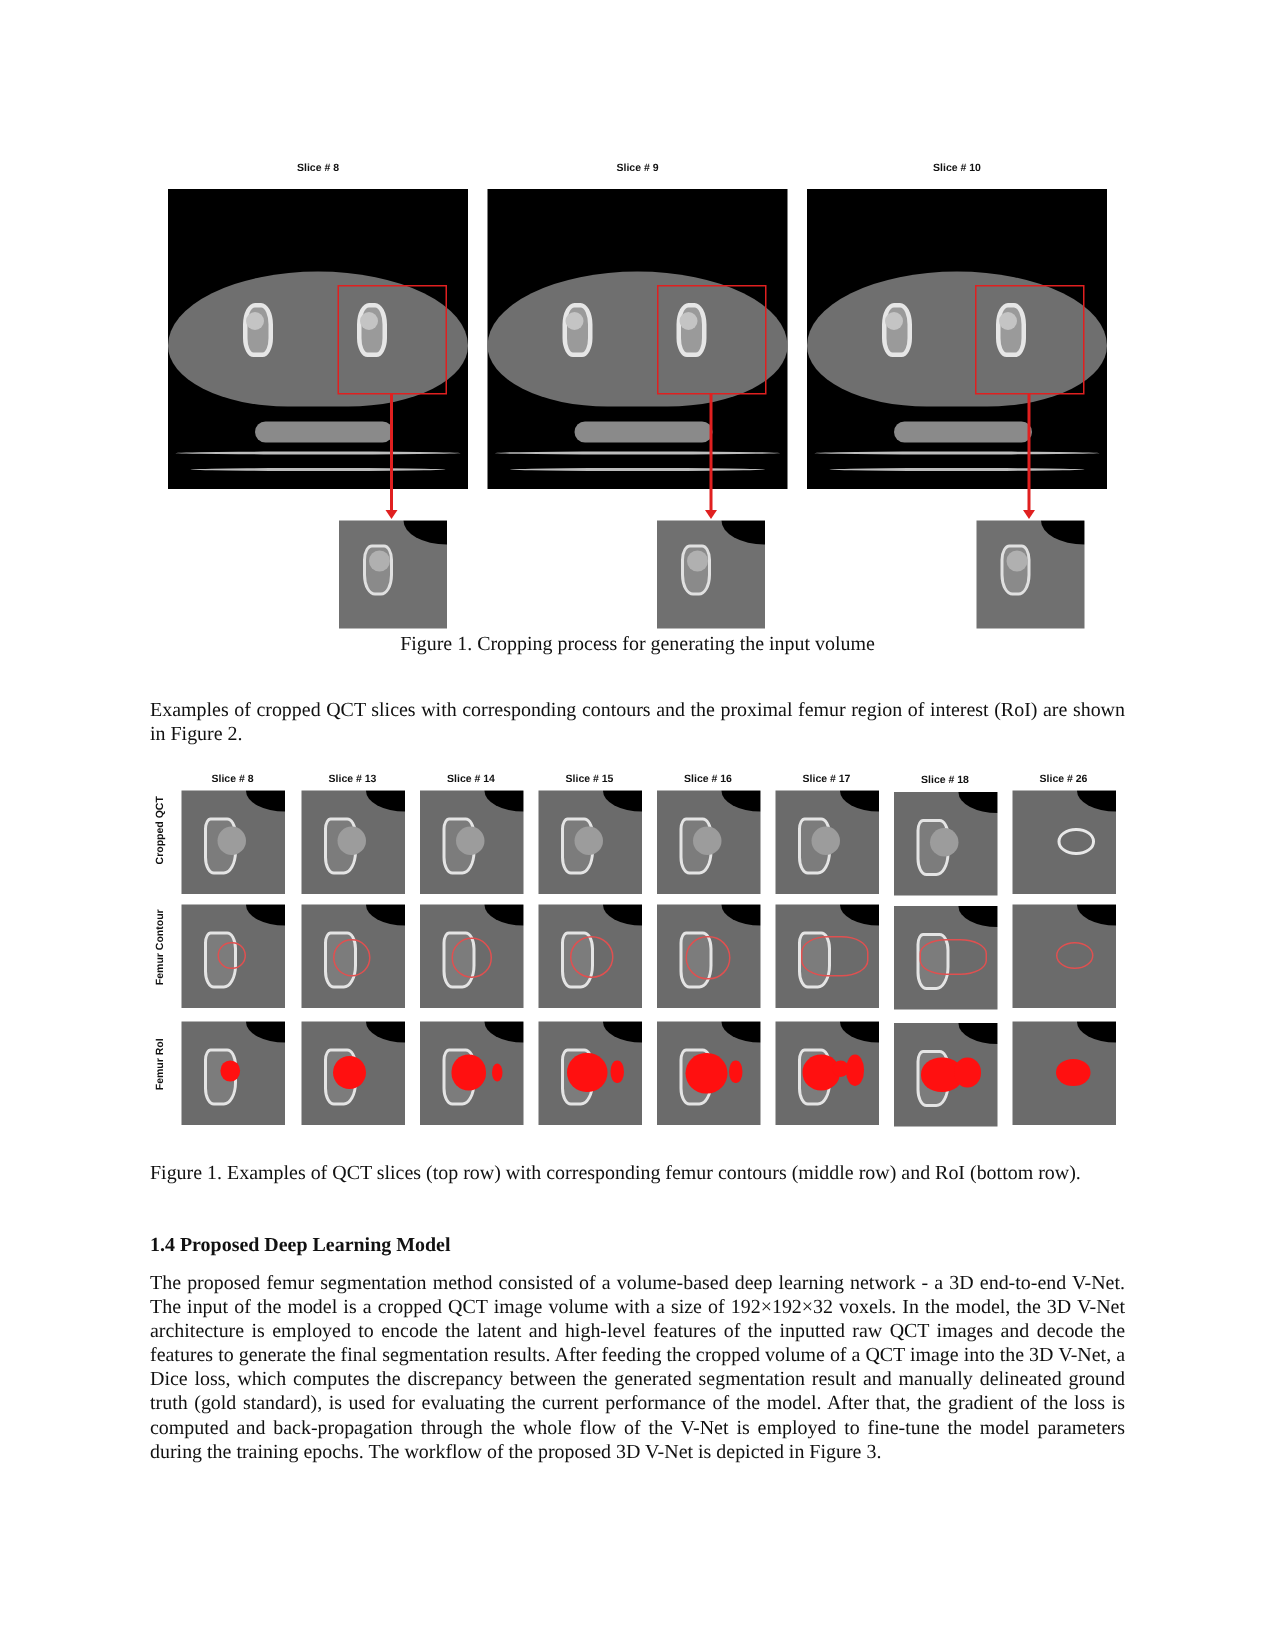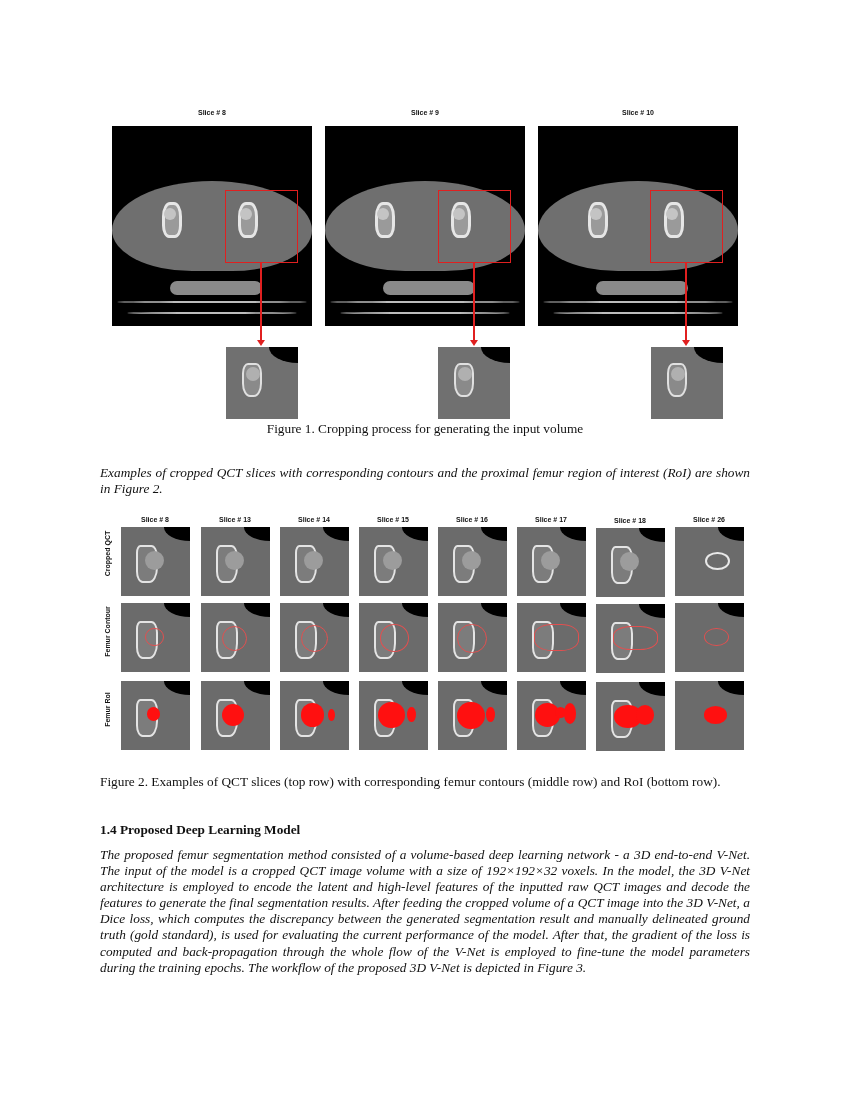--- a/index.html
+++ b/index.html
@@ -19,21 +19,21 @@
   .crop .bone { position:absolute; border:2px solid #e0e0e0; border-radius:30% 30% 40% 40%; background:#8a8a8a; }
   .crop .head { position:absolute; border-radius:50%; background:#b0b0b0; }
   .grid-cell { position:absolute; background:#6b6b6b; overflow:hidden; }
   .grid-cell .corner { position:absolute; right:0; top:0; width:38%; height:20%; background:#000; border-bottom-left-radius:100% 100%; }
   .grid-cell .bone { position:absolute; left:22%; top:26%; width:26%; height:50%; border:2px solid #e4e4e4; border-radius:20% 30% 40% 30%; background:#7c7c7c; }
   .grid-cell .head { position:absolute; left:35%; top:35%; width:28%; height:28%; border-radius:50%; background:#9c9c9c; }
   .grid-cell .contour { position:absolute; border:1.3px solid #e05050; border-radius:50%; }
   .grid-cell .roi { position:absolute; background:#ff1010; border-radius:50%; }
   .row-label { position:absolute; font-family:"Liberation Sans", sans-serif; font-weight:bold; font-size:7px; transform:rotate(-90deg); transform-origin:center; white-space:nowrap; text-align:center; width:70px; }
   .caption { position:absolute; font-size:13.3px; line-height:16px; }
-  .para { position:absolute; font-size:13.3px; line-height:16.1px; text-align:justify;font-style:italic; }
+  .para { position:absolute; font-size:13.3px; line-height:16.1px; text-align:justify; }
   .heading { position:absolute; font-size:13.3px; font-weight:bold; }
 </style>
 </head>
 <body>
 
 <div>
 
   <div class="slice-label" style="left:112px; top:109px; width:200px;">Slice # 8</div>
   <div class="ct-full" style="left:112px; top:126px; width:200px; height:200px;">
     <div class="body-ellipse" style="left:0; top:55px; width:200px; height:90px;"></div>
@@ -233,17 +233,17 @@
       <div class="bone"></div>
       <div class="roi" style="left:26%; top:34%; width:40%; height:32%;"></div>
       <div class="roi" style="left:58%; top:34%; width:26%; height:28%;"></div>
     </div>
   <div class="grid-cell" style="left:675px; top:681px; width:69px; height:69px;">
       <div class="corner"></div>
       <div class="roi" style="left:42%; top:36%; width:34%; height:26%;"></div>
     </div>
 </div>
 
-<div class="caption" style="left:100px; top:774px; width:660px;">Figure 2. Examples of QCT slices (top row) with corresponding femur contours (middle row) and RoI (bottom row).</div>
+<div class="caption" style="left:100px; top:774px; width:660px;">Figure 1. Examples of QCT slices (top row) with corresponding femur contours (middle row) and RoI (bottom row).</div>
 
 <div class="heading" style="left:100px; top:822px;">1.4 Proposed Deep Learning Model</div>
 
 <div class="para" style="left:100px; top:847px; width:650px;">The proposed femur segmentation method consisted of a volume-based deep learning network - a 3D end-to-end V-Net. The input of the model is a cropped QCT image volume with a size of 192×192×32 voxels. In the model, the 3D V-Net architecture is employed to encode the latent and high-level features of the inputted raw QCT images and decode the features to generate the final segmentation results. After feeding the cropped volume of a QCT image into the 3D V-Net, a Dice loss, which computes the discrepancy between the generated segmentation result and manually delineated ground truth (gold standard), is used for evaluating the current performance of the model. After that, the gradient of the loss is computed and back-propagation through the whole flow of the V-Net is employed to fine-tune the model parameters during the training epochs. The workflow of the proposed 3D V-Net is depicted in Figure 3.</div>
 
 </body></html>

